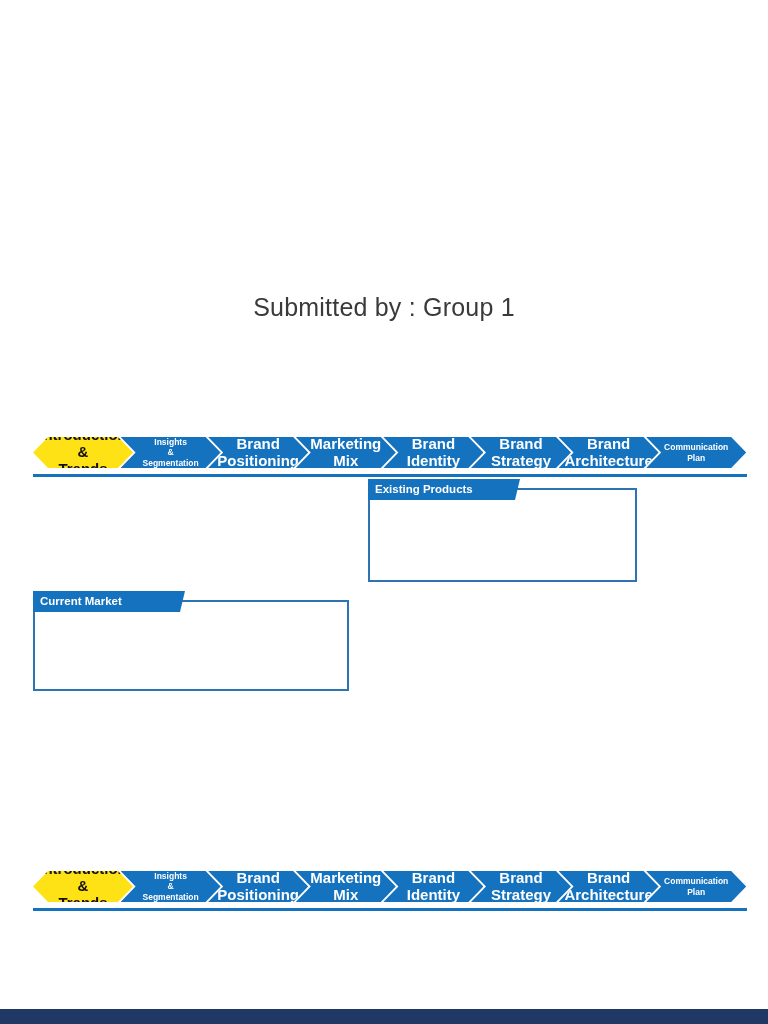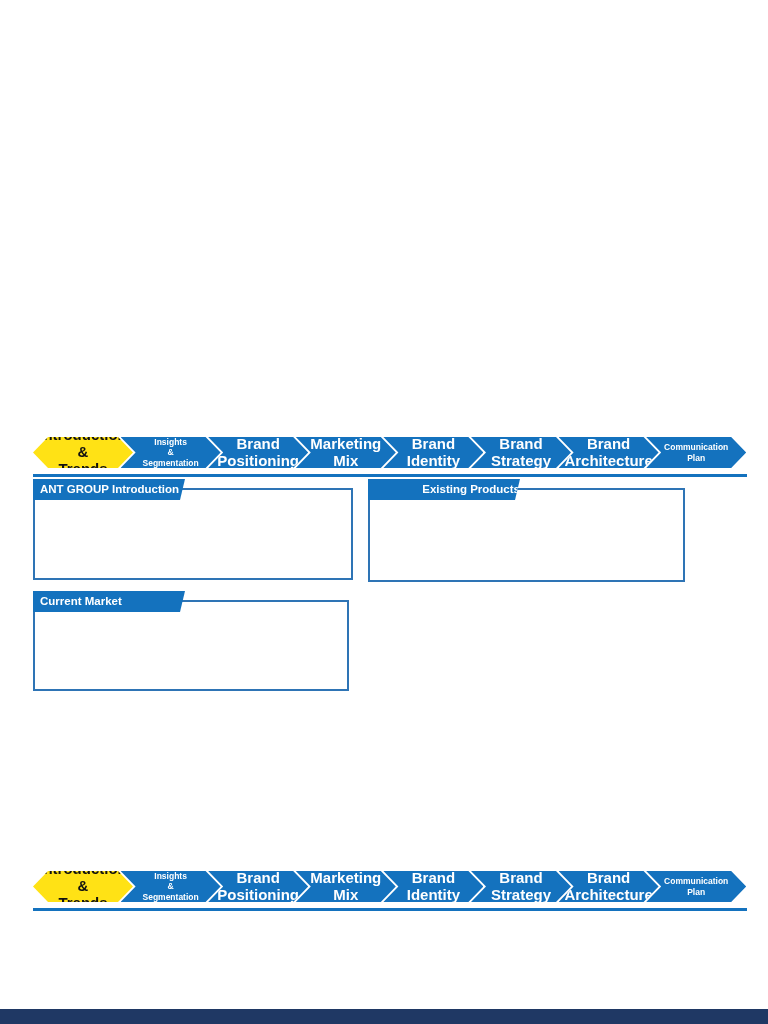--- a/index.html
+++ b/index.html
@@ -63,21 +63,21 @@
   }
   .chevron-underline.top{top:474px;}
   .chevron-underline.bottom{top:908px;}
   
   .content-box{
     position:absolute;
     background:#ffffff;
     border:2px solid var(--border-blue);
   }
   .box-ant{left:33px;top:488px;width:320px;height:92px;}
-  .box-existing{left:368px;top:488px;width:317px;height:94px;text-align:right;}
+  .box-existing{left:368px;top:488px;width:269px;height:94px;}
   .box-current{left:33px;top:600px;width:316px;height:91px;}
   .box-header{
     position:absolute;
     top:-11px;left:-2px;
     width:152px;height:21px;
     background:var(--blue);
     color:#ffffff;
     font-weight:bold;
     font-size:11.5px;
     line-height:21px;
@@ -92,20 +92,21 @@
     left:0;bottom:0;
     width:768px;height:15px;
     background:var(--navy);
   }
 </style>
 </head>
 <body>
 
 <div class="slide">
 
+  <div class="page-title">Submitted by : Group 1</div>
 
   <nav class="chevron-bar top">
       <div class="chev active" style="left: 0px;">
         <div class="chev-line">Introduction &amp;</div>
         <div class="chev-line">Trends</div>
       </div>
       <div class="chev small" style="left: 87.6px;">
         <div class="chev-line">Insights</div>
         <div class="chev-line">&amp;</div>
         <div class="chev-line">Segmentation</div>
@@ -130,24 +131,20 @@
         <div class="chev-line">Brand</div>
         <div class="chev-line">Architecture</div>
       </div>
       <div class="chev small" style="left: 613.2px;">
         <div class="chev-line">Communication</div>
         <div class="chev-line">Plan</div>
       </div>
     </nav>
   <div class="chevron-underline top"></div>
 
-  <div class="content-box box-ant">
-    <div class="box-header">ANT GROUP Introduction</div>
-    <div class="box-body"></div>
-  </div>
 
   <div class="content-box box-existing">
     <div class="box-header">Existing Products</div>
     <div class="box-body"></div>
   </div>
 
   <div class="content-box box-current">
     <div class="box-header">Current Market</div>
     <div class="box-body"></div>
   </div>

